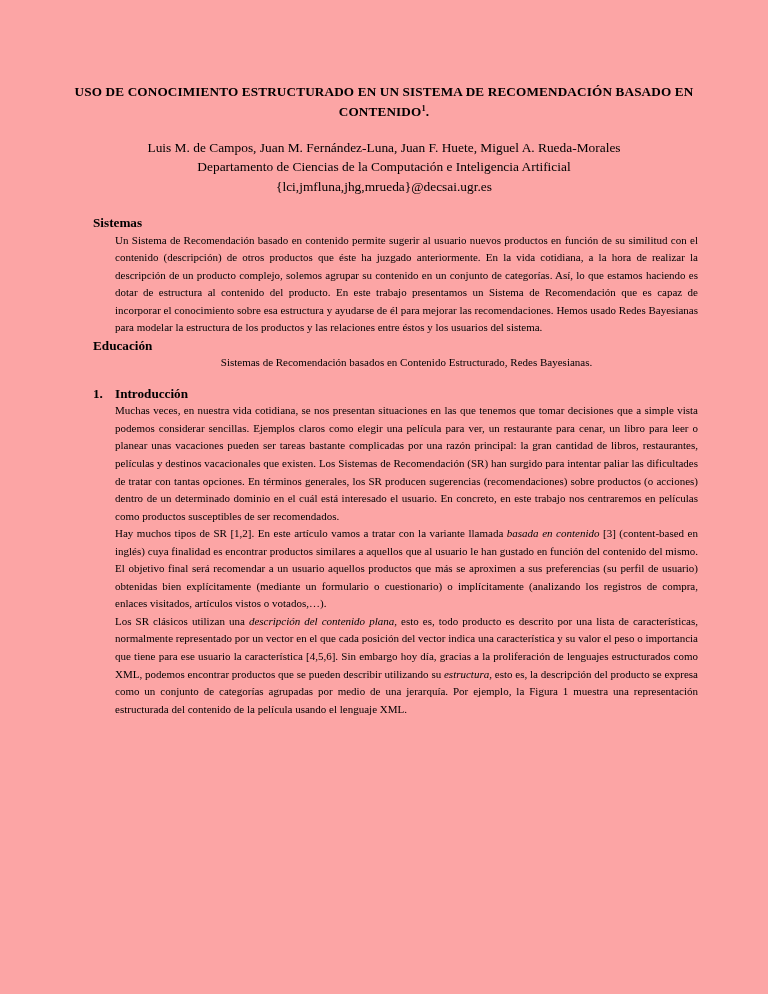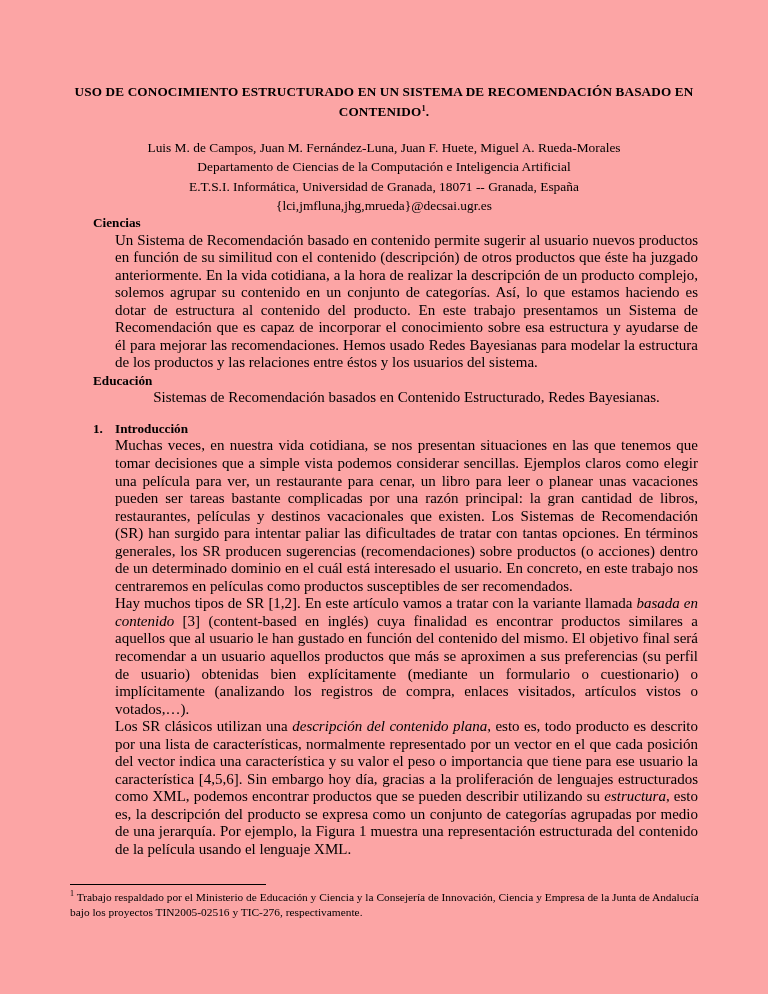--- a/index.html
+++ b/index.html
@@ -74,21 +74,21 @@
   }
   .sec-heading.numbered {
     display: flex;
     align-items: baseline;
   }
   .sec-heading.numbered .num {
     width: 22px;
     flex: 0 0 22px;
   }
   .body-para {
-    font-size: 15px;
+    font-size: 11px;
     line-height: 17.55px;
     text-align: justify;
     text-justify: inter-word;
     margin: 0;
     padding-left: 22px;
     hyphens: none;
   }
   .body-para.tight {
     text-align: center;
   }
@@ -127,45 +127,40 @@
 <div class="page">
 
   <div class="title-block">
     <h1 class="doc-title"><span>USO DE CONOCIMIENTO ESTRUCTURADO EN UN SISTEMA DE RECOMENDACIÓN</span>
       <span>BASADO EN CONTENIDO</span><span class="sup">1</span><span>.</span></h1>
   </div>
 
   <div class="authors-block">
     <span class="line">Luis M. de Campos, Juan M. Fernández-Luna,  Juan F. Huete, Miguel A. Rueda-Morales</span>
     <span class="line">Departamento de Ciencias de la Computación e Inteligencia Artificial</span>
-    <span class="line">E.T.S.I. Informática, Universidad de Granada, 18071 -- Granada, España</span>
     <span class="line">{lci,jmfluna,jhg,mrueda}@decsai.ugr.es</span>
   </div>
 
   <div class="content">
 
-    <h2 class="sec-heading">Ciencias</h2>
+    <h2 class="sec-heading">Sistemas</h2>
     <p class="body-para">Un Sistema de Recomendación basado en contenido permite sugerir al usuario nuevos productos en función de su similitud con el contenido (descripción) de otros productos que éste ha juzgado anteriormente. En la vida cotidiana, a la hora de realizar la descripción de un producto complejo, solemos agrupar su contenido en un conjunto de categorías. Así, lo que estamos haciendo es dotar de estructura al contenido del producto. En este trabajo presentamos un Sistema de Recomendación que es capaz de incorporar el conocimiento sobre esa estructura y ayudarse de él para mejorar las recomendaciones. Hemos usado Redes Bayesianas para modelar la estructura de los productos y las relaciones entre éstos y los usuarios del sistema.</p>
 
     <h2 class="sec-heading">Educación</h2>
     <p class="body-para tight">Sistemas de Recomendación basados en Contenido Estructurado, Redes Bayesianas.</p>
 
     <div class="gap-md"></div>
 
     <h2 class="sec-heading numbered">
       <span class="num">1.</span>
       <span>Introducción</span>
     </h2>
 
     <p class="body-para">Muchas veces, en nuestra vida cotidiana, se nos presentan situaciones en las que tenemos que tomar decisiones que a simple vista podemos considerar sencillas. Ejemplos claros como elegir una película para ver, un restaurante para cenar, un libro para leer o planear unas vacaciones pueden ser tareas bastante complicadas por una razón principal: la gran cantidad de libros, restaurantes, películas y destinos vacacionales que existen. Los Sistemas de Recomendación (SR) han surgido para intentar paliar las dificultades de tratar con tantas opciones. En términos generales, los SR producen sugerencias (recomendaciones) sobre productos (o acciones) dentro de un determinado dominio en el cuál está interesado el usuario. En concreto, en este trabajo nos centraremos en películas como productos susceptibles de ser recomendados.</p>
 
     <p class="body-para"><span>Hay muchos tipos de SR  [1,2]. En este artículo vamos a tratar con la variante llamada </span><em class="it">basada en contenido</em><span> [3] (content-based en inglés) cuya finalidad es encontrar productos similares a aquellos que al usuario le han gustado en función del contenido del mismo. El objetivo final será recomendar a un usuario aquellos productos que más se aproximen a sus preferencias (su perfil de usuario) obtenidas bien explícitamente (mediante un formulario o cuestionario) o implícitamente (analizando los registros de compra, enlaces visitados, artículos vistos o votados,…).</span></p>
 
     <p class="body-para"><span>Los SR clásicos utilizan una </span><em class="it">descripción del contenido plana</em><span>, esto es, todo producto es descrito por una lista de características, normalmente representado por un vector en el que cada posición del vector indica una característica y su valor el peso o importancia que tiene para ese usuario la característica [4,5,6]. Sin embargo hoy día, gracias a la proliferación de lenguajes estructurados como XML, podemos encontrar productos que se pueden describir utilizando su </span><em class="it">estructura</em><span>, esto es,  la descripción del producto se expresa como un conjunto de categorías agrupadas por medio de una jerarquía. Por ejemplo, la Figura 1 muestra una representación estructurada del contenido de la película usando el lenguaje XML.</span></p>
 
   </div>
 
-  <div class="footnote-area">
-    <div class="footnote-rule"></div>
-    <p class="footnote-text"><span class="sup">1</span><span> Trabajo respaldado por  el Ministerio de Educación y Ciencia y la Consejería de Innovación, Ciencia y Empresa de la Junta de Andalucía bajo los proyectos TIN2005-02516 y  TIC-276, respectivamente.</span></p>
-  </div>
 
 </div>
 
 </body></html>

